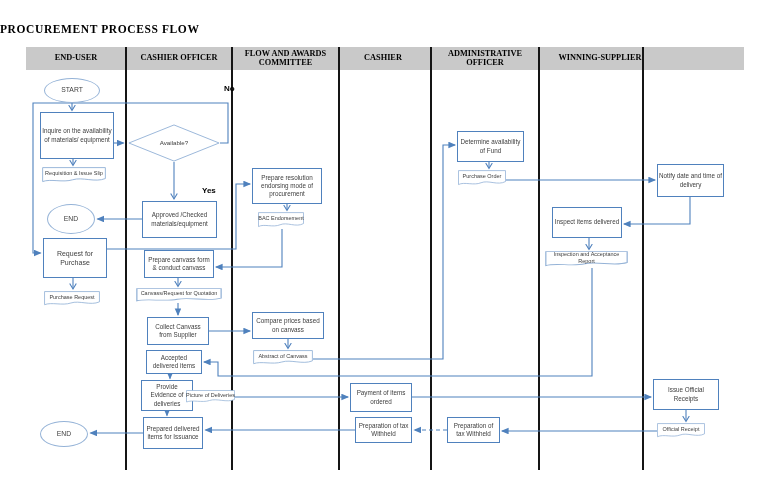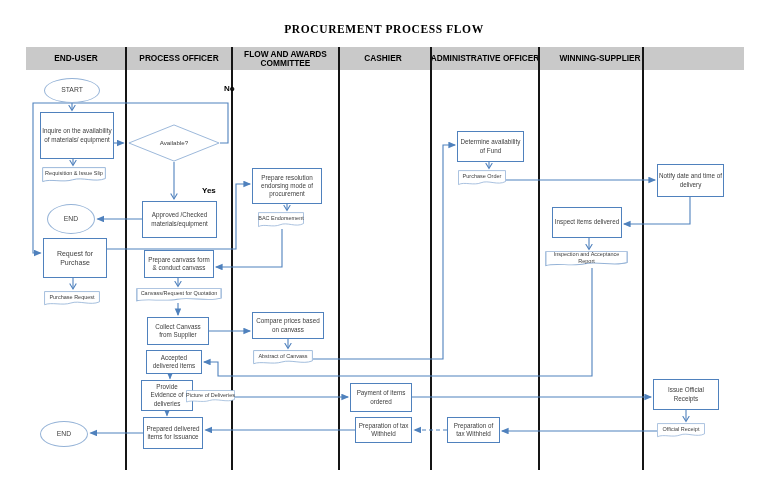--- a/index.html
+++ b/index.html
@@ -1,24 +1,24 @@
 <!DOCTYPE html>
 <html><head>
 <meta charset="utf-8">
 <style>
   html,body{margin:0;padding:0;background:#fff;}
   #canvas{position:relative;width:768px;height:503px;background:#fff;
           font-family:"Liberation Sans",sans-serif;overflow:hidden;}
-  .title{position:absolute;top:23px;left:0;width:768px;text-align:center;
+  .title{position:absolute;top:23px;left:0;width:768px;
          font-family:"Liberation Serif",serif;font-weight:bold;font-size:11.5px;
          letter-spacing:.6px;color:#000;}
   .header{position:absolute;left:26px;top:47px;width:718px;height:23px;
           background:#c9c9c9;display:flex;z-index:1;}
   .cell{box-sizing:border-box;height:100%;display:flex;align-items:center;justify-content:center;
-        text-align:center;font-family:Liberation Sans, sans-serif;font-weight:bold;
+        text-align:center;font-family:Liberation Serif, serif;font-weight:bold;
         font-size:8.3px;line-height:1.05;color:#000;padding:0 2px;}
   .lane-line{position:absolute;top:47px;height:423px;width:2px;background:#151515;z-index:2;}
   #wires{position:absolute;left:0;top:0;z-index:3;}
   .node{position:absolute;box-sizing:border-box;display:flex;align-items:center;justify-content:center;
         text-align:center;color:#3d3d3d;line-height:1.3;z-index:4;background:#fff;}
   .process{border:1px solid #4f81bd;font-size:6.3px;padding:1px;}
   .terminator{border:1px solid #95b3d7;border-radius:50%;font-size:6.8px;}
   .doc,.diamond{background:transparent;border:none;}
   .doc{font-size:5.5px;}
   .diamond{font-size:6.2px;}
@@ -29,21 +29,21 @@
 </style>
 </head>
 <body>
 
 <div id="canvas">
 
   <div class="title">PROCUREMENT PROCESS FLOW</div>
 
   <div class="header">
     <div class="cell" style="width:100px">END-USER</div>
-    <div class="cell" style="width:106px">PROCESS OFFICER</div>
+    <div class="cell" style="width:106px">CASHIER OFFICER</div>
     <div class="cell" style="width:107px">FLOW AND AWARDS COMMITTEE</div>
     <div class="cell" style="width:88px">CASHIER</div>
     <div class="cell" style="width:116px">ADMINISTRATIVE OFFICER</div>
     <div class="cell" style="width:114px">WINNING-SUPPLIER</div>
   </div>
 
   <div class="lane-line" style="left:125px"></div>
   <div class="lane-line" style="left:231px"></div>
   <div class="lane-line" style="left:338px"></div>
   <div class="lane-line" style="left:430px"></div>

